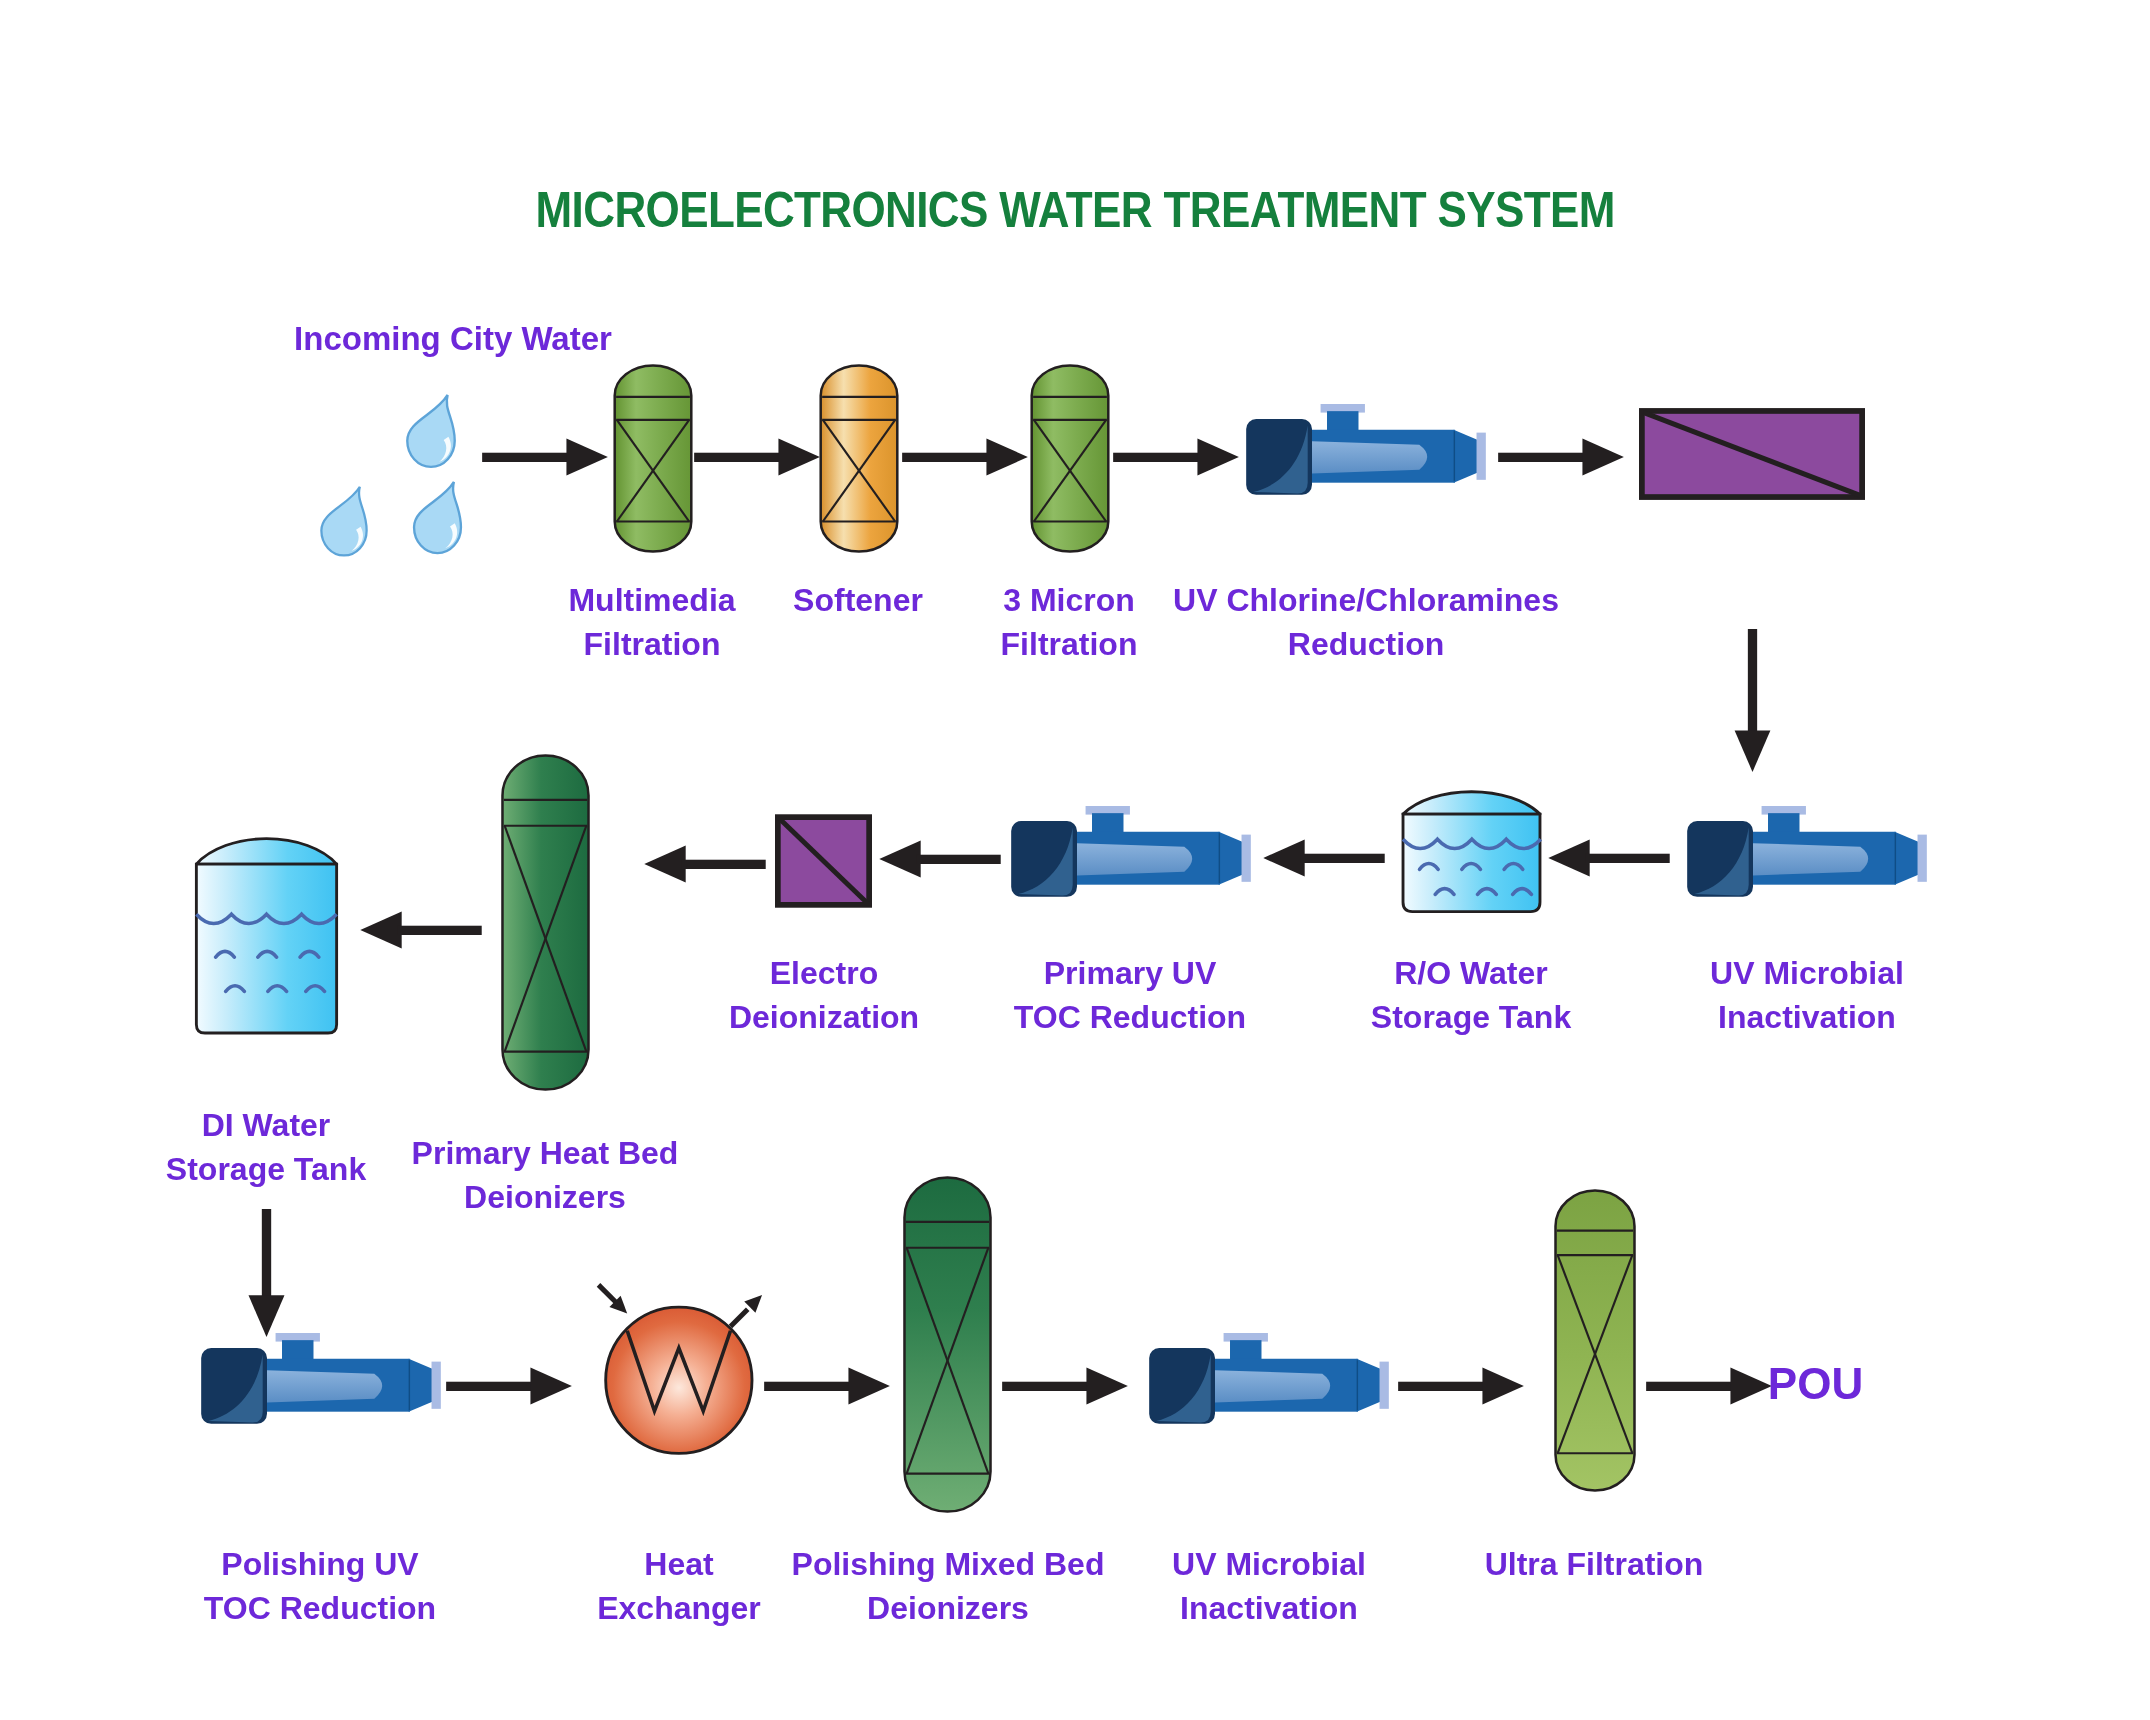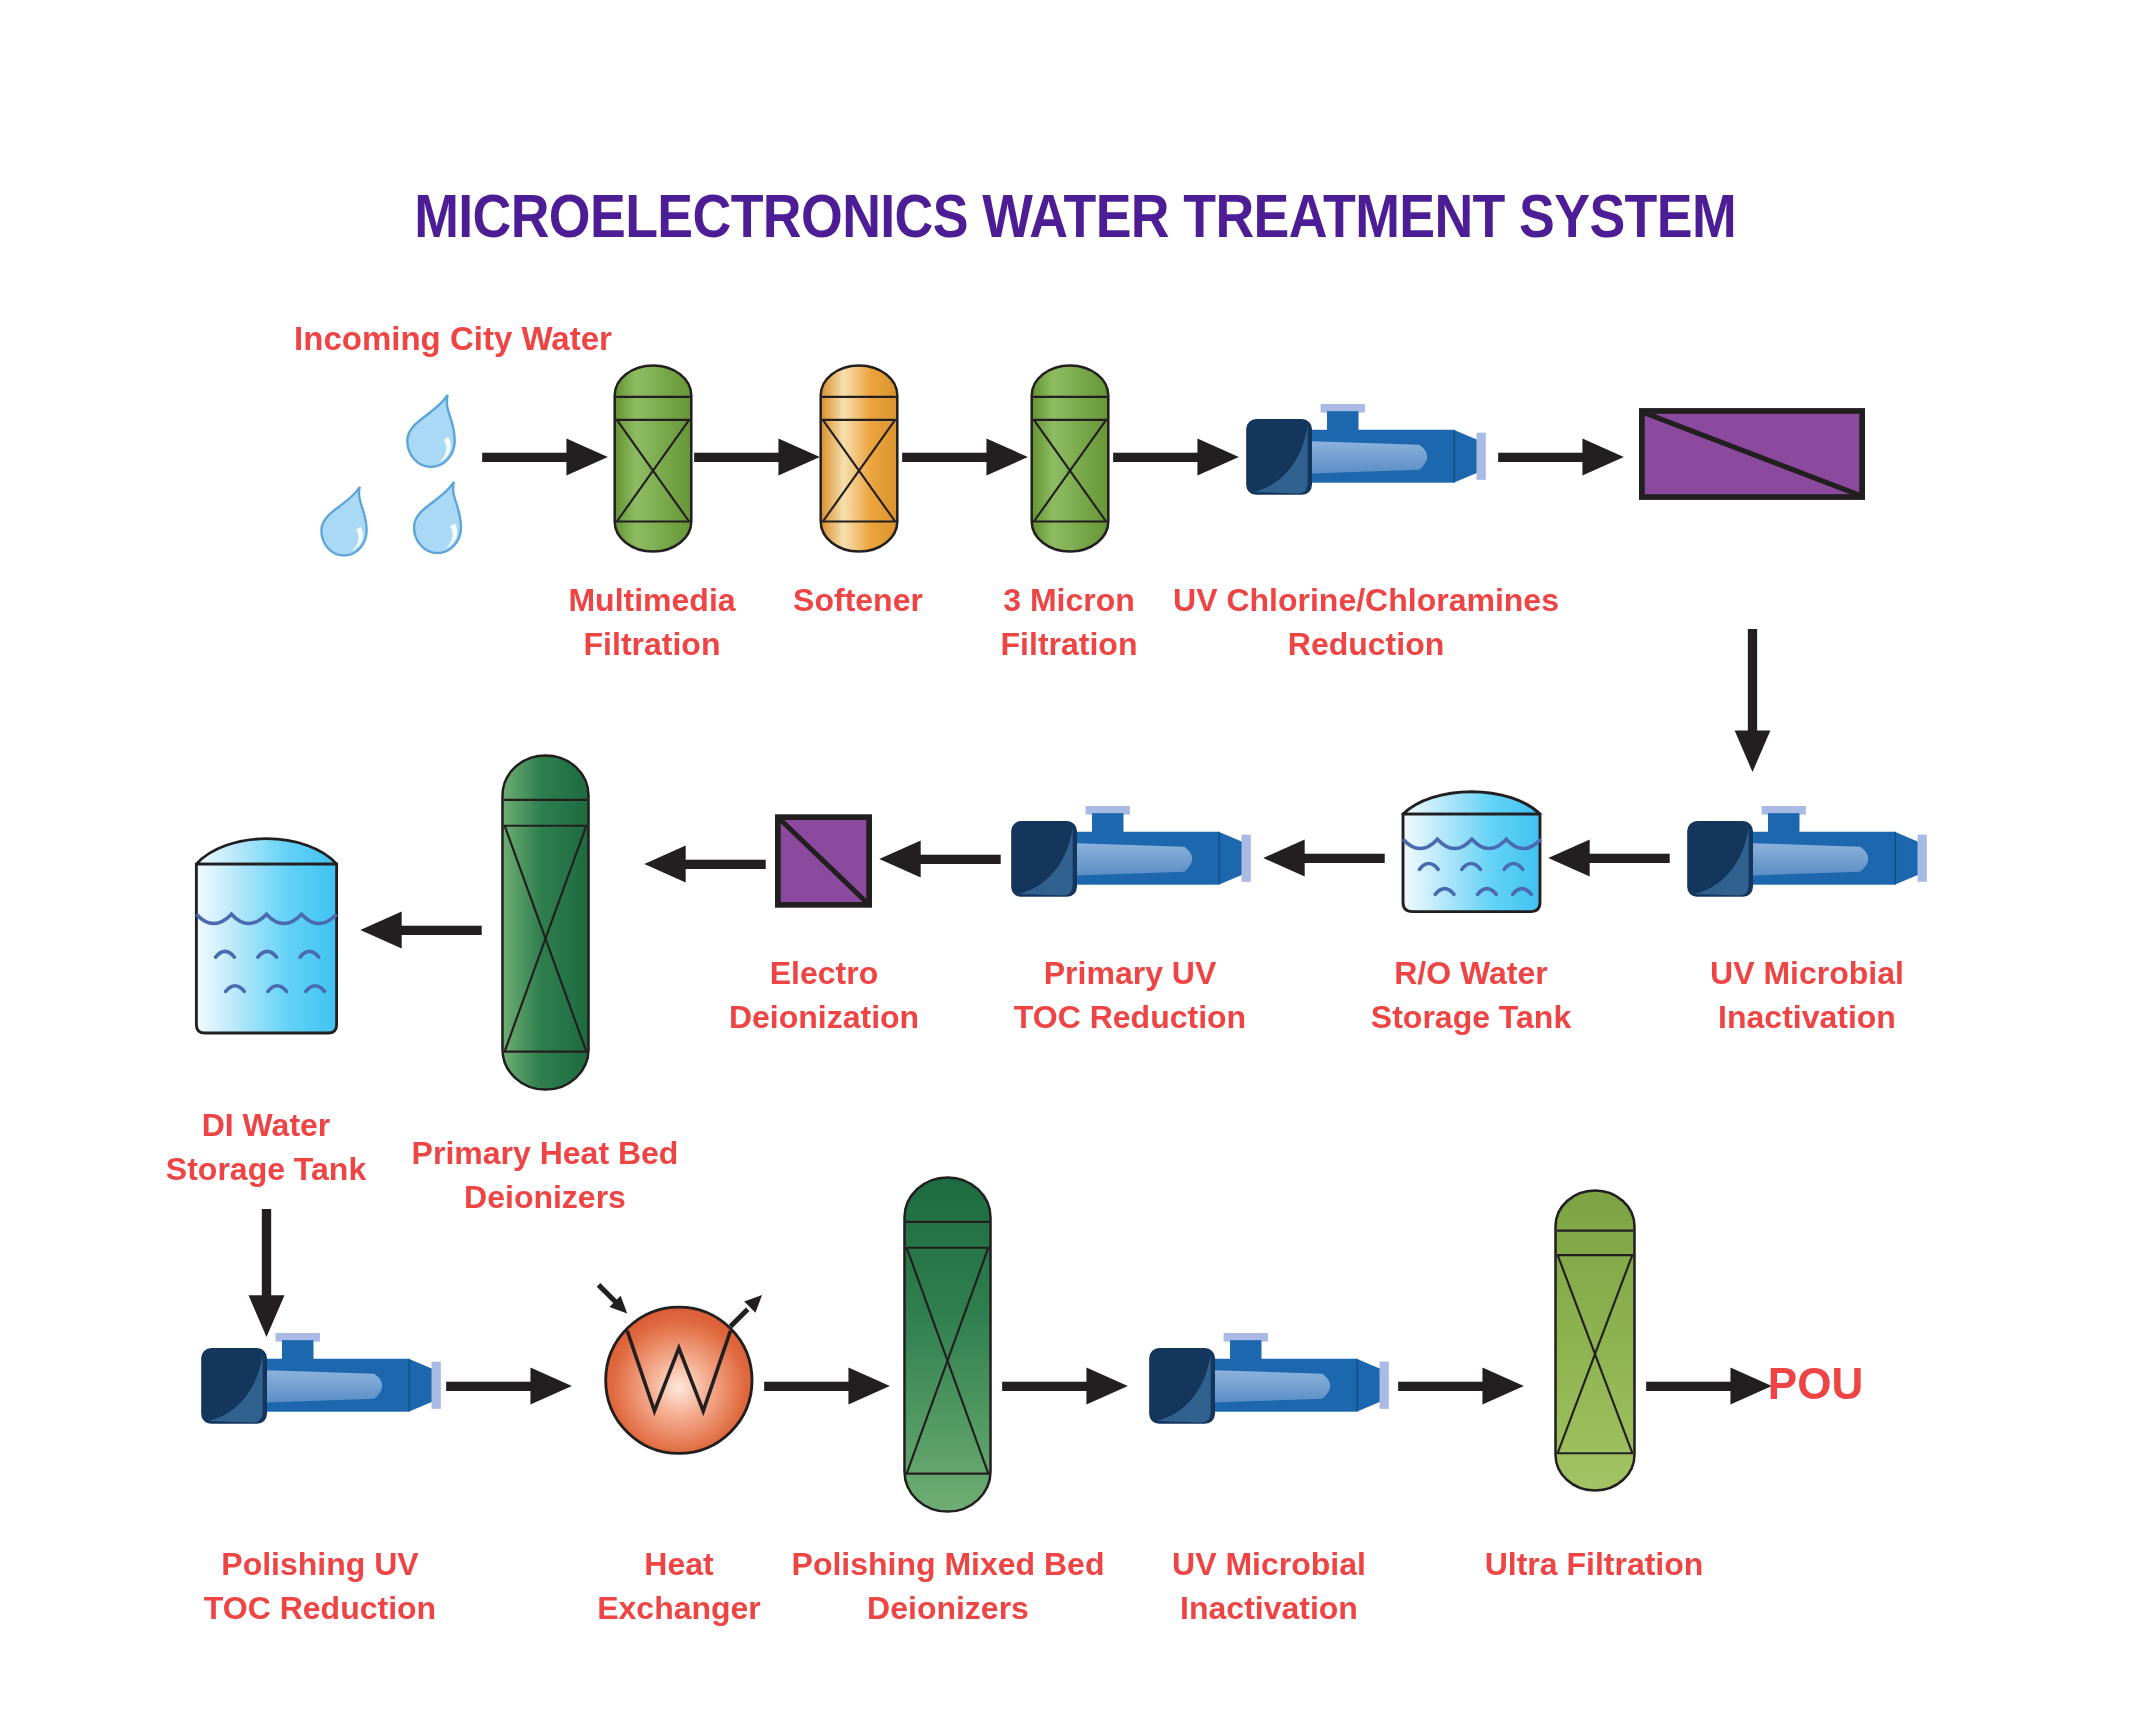--- a/index.html
+++ b/index.html
@@ -1,23 +1,23 @@
 <!DOCTYPE html>
 <html style="font-size:11.5px"><head>
 <meta charset="utf-8">
 <style>
   html,body{margin:0;padding:0;background:#ffffff;}
   body{width:2151px;height:1721px;position:relative;overflow:hidden;
        font-family:"Liberation Sans",sans-serif;}
   .canvas{position:absolute;left:0;top:0;width:2151px;height:1721px;background:#fff;}
   .title{position:absolute;left:0;top:181px;width:2151px;text-align:center;
-         font-weight:700;font-size:61px;color:#4c1d95;}
+         font-weight:700;font-size:50px;color:#15803d;}
   .title span{display:inline-block;transform:scaleX(.88);letter-spacing:-0.7px;white-space:nowrap;}
   .lbl{position:absolute;text-align:center;font-weight:700;font-size:32px;line-height:44px;
-       color:#ef4444;white-space:nowrap;}
+       color:#6d28d9;white-space:nowrap;}
   .shape{position:absolute;display:block;}
 </style>
 </head>
 <body>
 
 <div class="canvas">
 
   <svg width="0" height="0" style="position:absolute" aria-hidden="true">
     <defs>
       <linearGradient id="gGreen" x1="0" y1="0" x2="1" y2="0">

